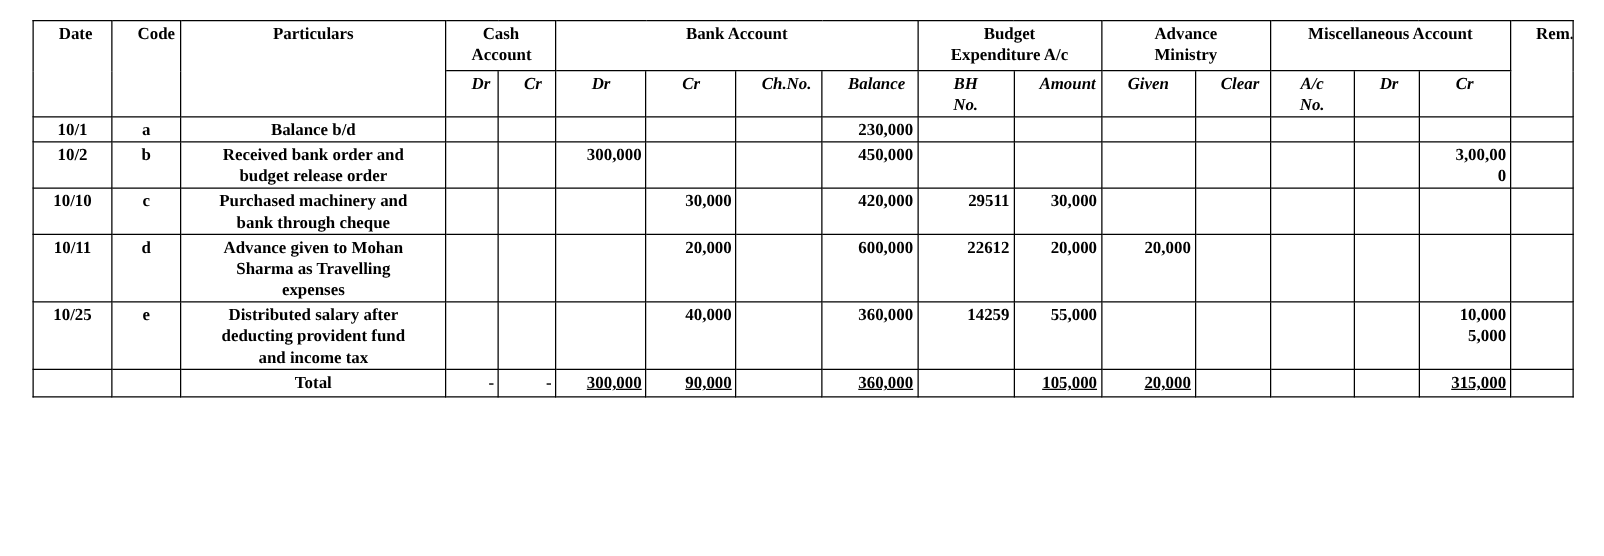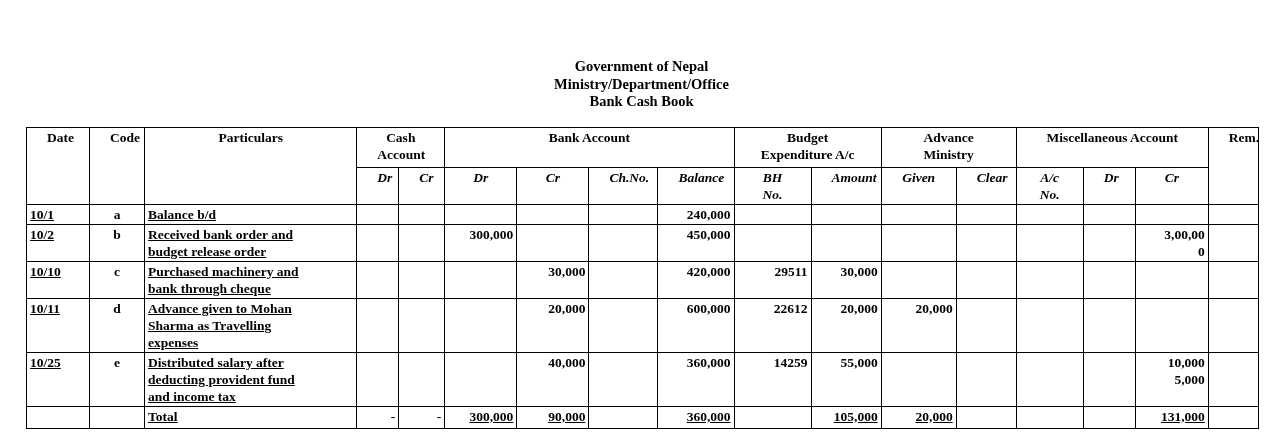--- a/index.html
+++ b/index.html
@@ -30,37 +30,32 @@
     border:1px solid #000000;
     vertical-align:top;
     font-size:13.5px;
     line-height:17px;
     font-weight:bold;
     white-space:pre-line;
     overflow:hidden;
     padding:1px 3px;
   }
   table.cashbook th{text-align:center;padding:1px 20px;}
-  td.al{text-align:left;padding-left:5px;text-decoration:underline;}
+  td.al{text-align:center;padding-left:5px;}
   td.ac{text-align:center;}
   td.ar{text-align:right;padding-right:6px;}
   td.u{text-decoration:underline;}
   tr.h1{height:40px;}
   tr.h2{height:18px;font-style:italic;}
 </style>
 </head>
 <body>
 
 <div class="page">
 
-  <div class="title-block">
-    <div>Government of Nepal</div>
-    <div>Ministry/Department/Office</div>
-    <div>Bank Cash Book</div>
-  </div>
 
   <table class="cashbook">
     <colgroup>
       <col style="width:63px">
         <col style="width:55px">
         <col style="width:212px">
       <col style="width:42px">
         <col style="width:46px">
       <col style="width:72px">
         <col style="width:72px">
@@ -109,21 +104,21 @@
     <tbody>
       <tr style="height:19px">
         <td class="al">10/1</td>
         <td class="ac">a</td>
         <td class="al">Balance b/d</td>
         <td class="ar"></td>
         <td class="ar"></td>
         <td class="ar"></td>
         <td class="ar"></td>
         <td class="ar"></td>
-        <td class="ar">240,000</td>
+        <td class="ar">230,000</td>
         <td class="ar"></td>
         <td class="ar"></td>
         <td class="ar"></td>
         <td class="ar"></td>
         <td class="ar"></td>
         <td class="ar"></td>
         <td class="ar"></td>
         <td class="ac"></td>
       </tr>
       <tr style="height:36px">
@@ -219,18 +214,18 @@
         <td class="ar u">300,000</td>
         <td class="ar u">90,000</td>
         <td class="ar"></td>
         <td class="ar u">360,000</td>
         <td class="ar"></td>
         <td class="ar u">105,000</td>
         <td class="ar u">20,000</td>
         <td class="ar"></td>
         <td class="ar"></td>
         <td class="ar"></td>
-        <td class="ar u">131,000</td>
+        <td class="ar u">315,000</td>
         <td class="ac"></td>
       </tr>
     </tbody>
   </table>
 </div>
 
 </body></html>

